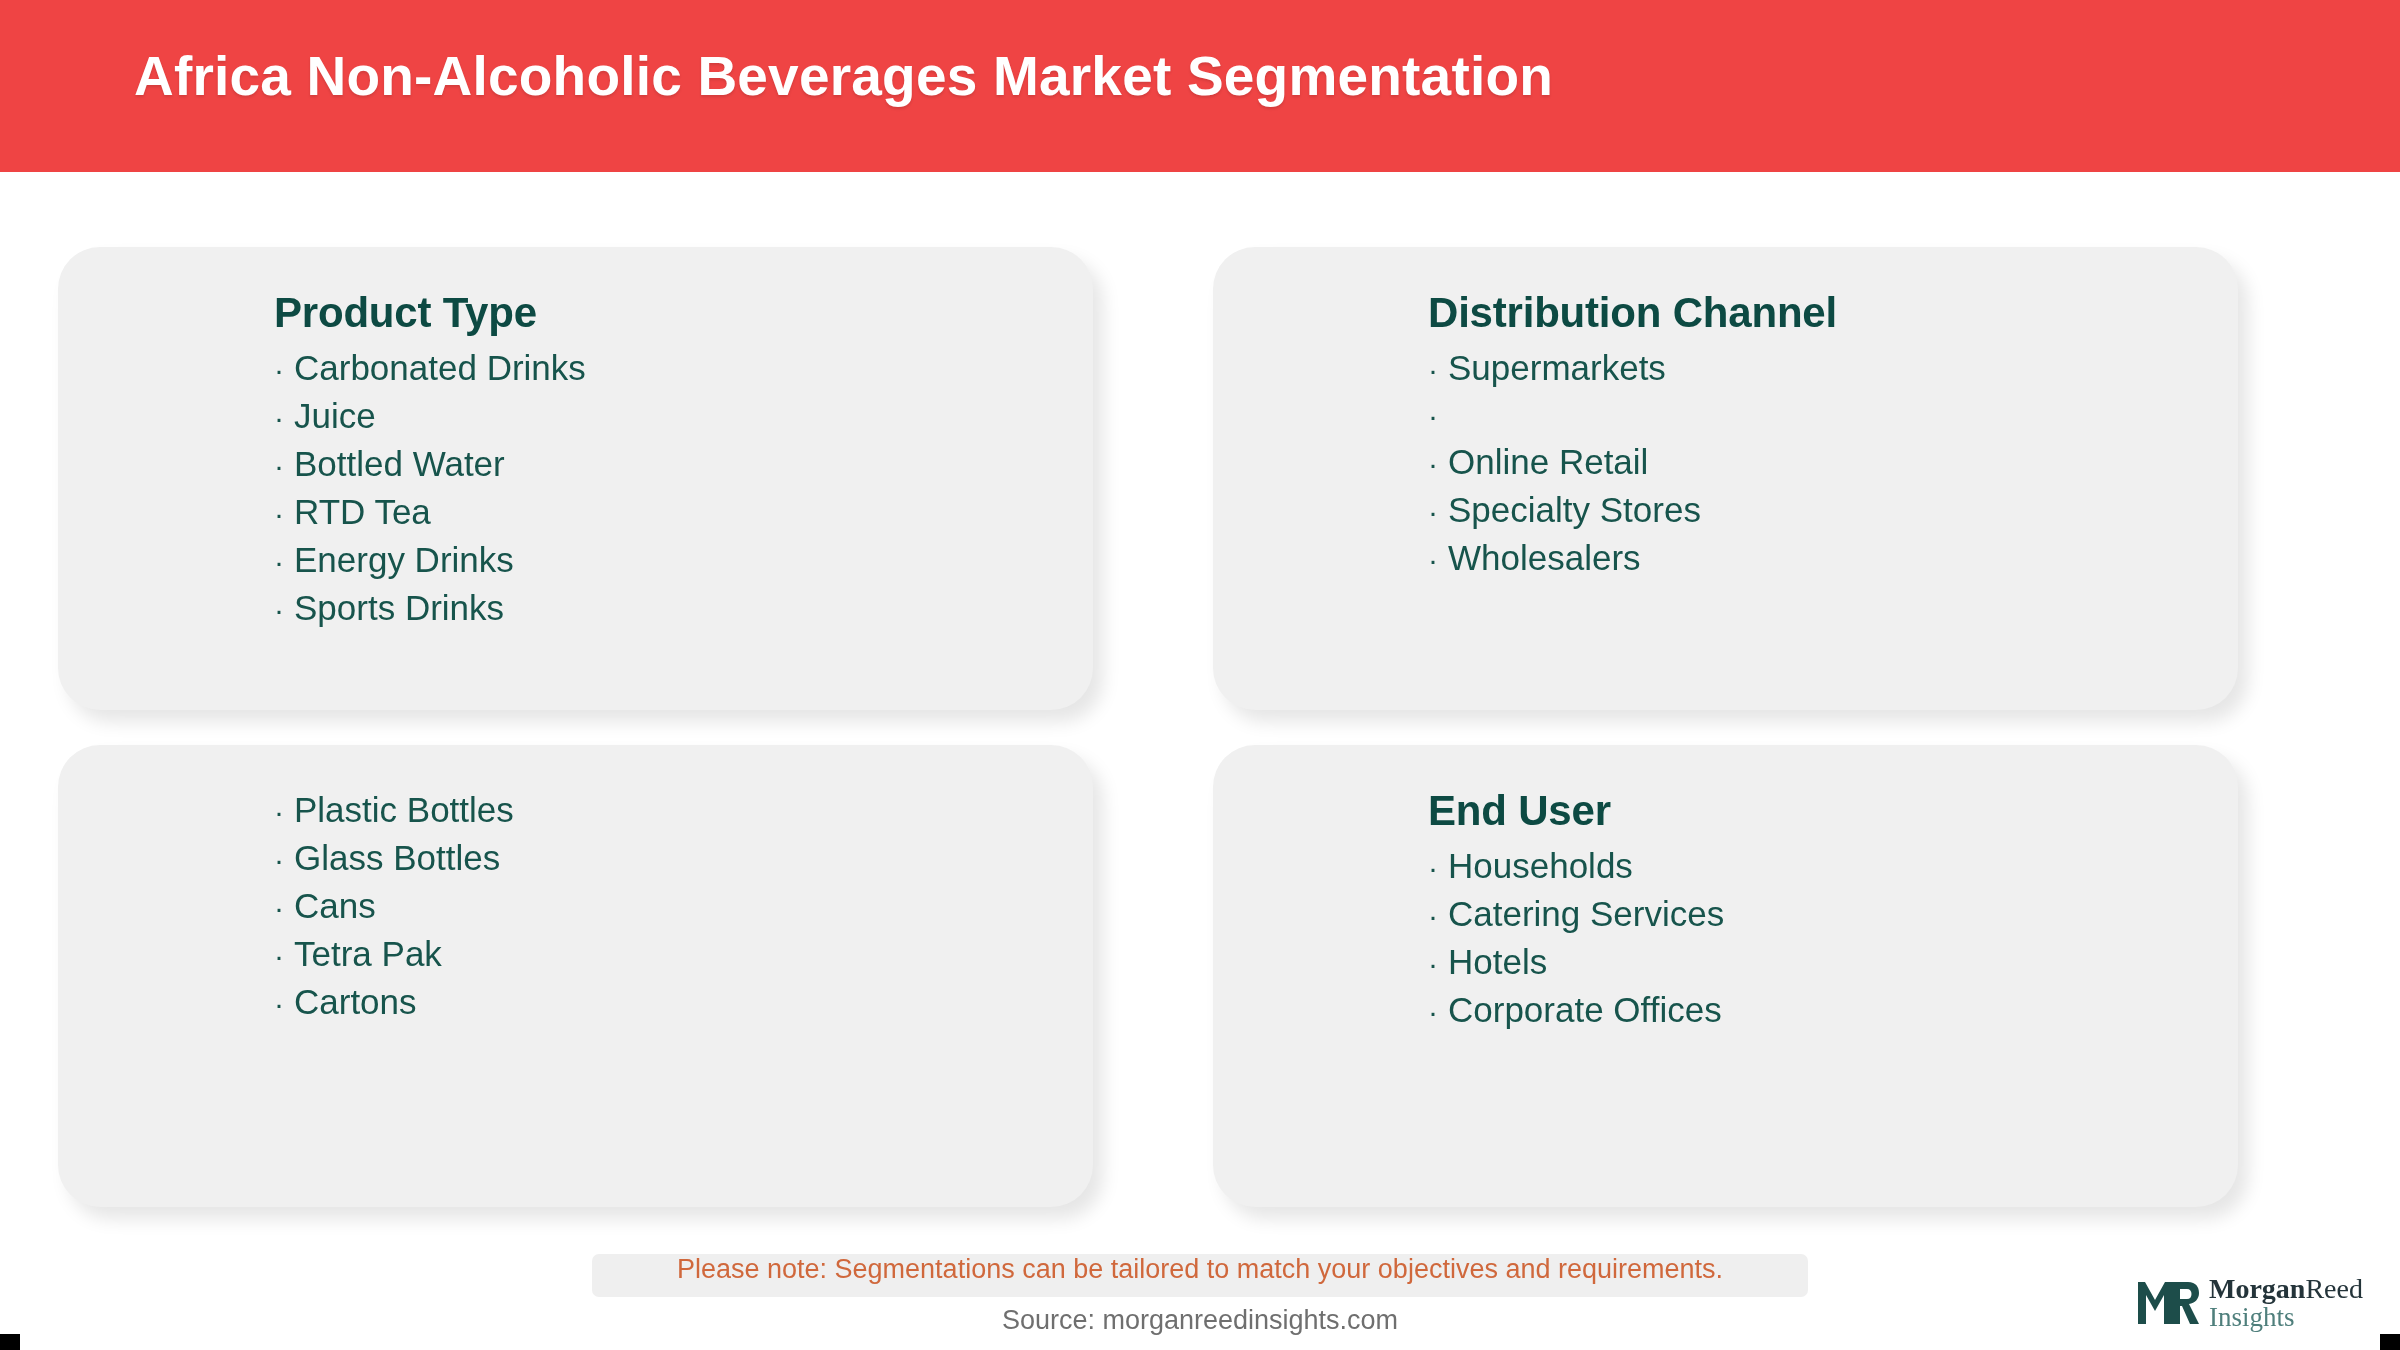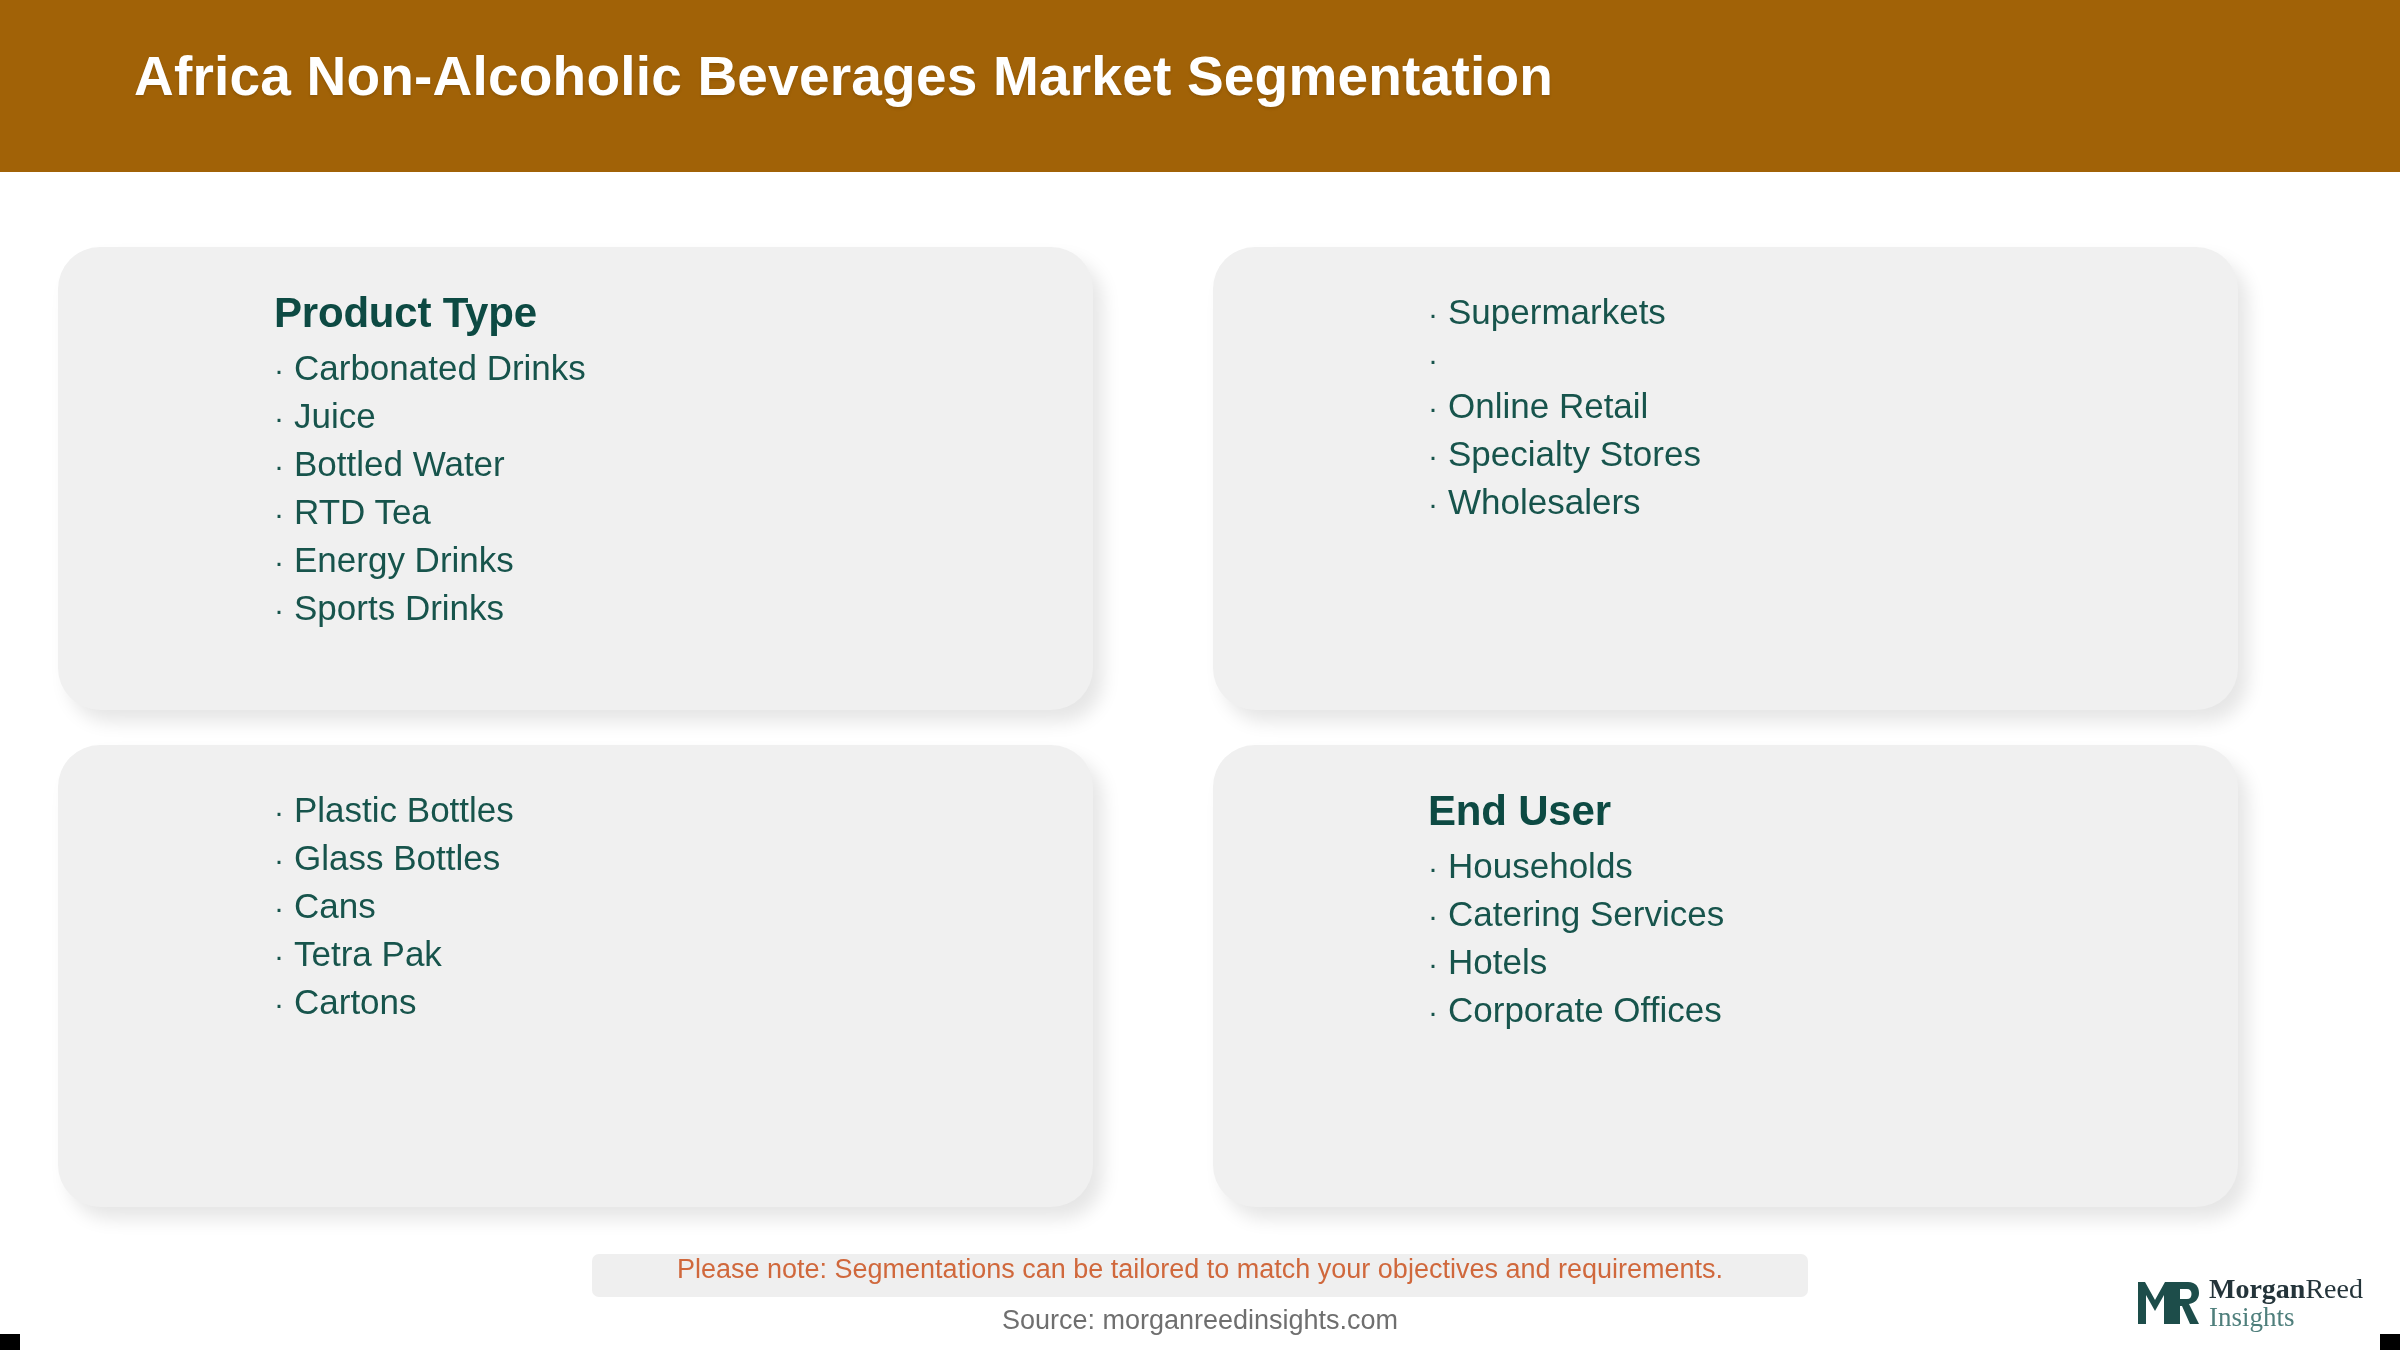--- a/index.html
+++ b/index.html
@@ -15,21 +15,21 @@
     font-family: "Liberation Sans", sans-serif;
     -webkit-font-smoothing: antialiased;
   }
 
   
   .header-bar {
     position: absolute;
     left: 0; top: 0;
     width: 2400px;
     height: 172px;
-    background: #a16207;
+    background: #ef4444;
   }
   .header-title {
     position: absolute;
     left: 134px;
     top: 44px;
     font-size: 55px;
     font-weight: bold;
     color: #ffffff;
     letter-spacing: 0.2px;
     white-space: nowrap;
@@ -215,20 +215,21 @@
         <li>
             <span class="bullet">·</span>
             <span>Sports Drinks</span>
           </li>
       </ul>
     </div>
   </div>
 
   <div class="card c1">
     <div class="card-body">
+      <div class="card-title">Distribution Channel</div>
       <ul class="card-list">
         <li>
             <span class="bullet">·</span>
             <span>Supermarkets</span>
           </li>
         <li>
             <span class="bullet">·</span>
           </li>
         <li>
             <span class="bullet">·</span>

